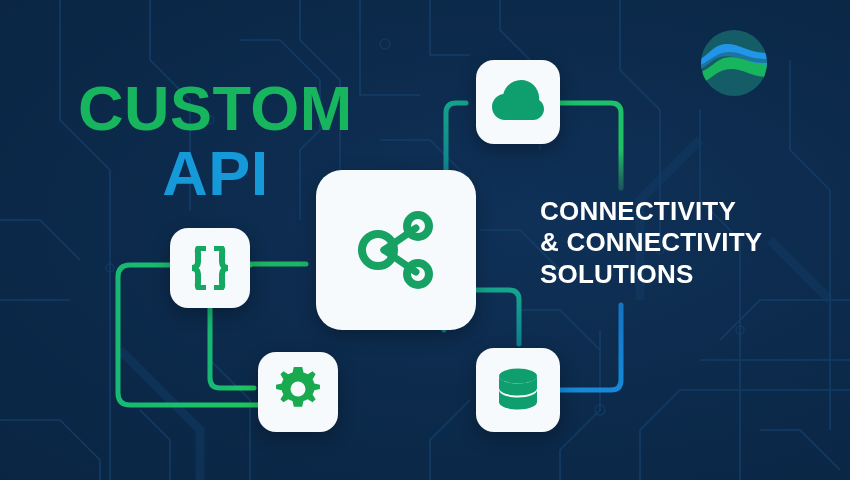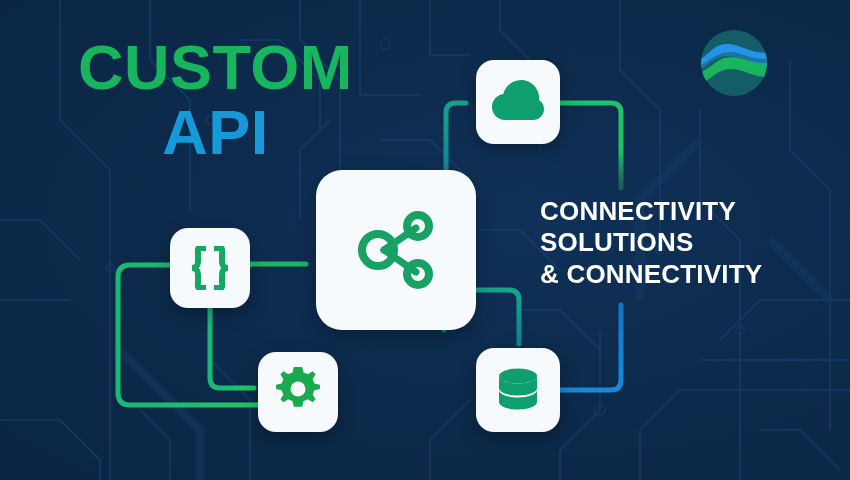--- a/index.html
+++ b/index.html
@@ -21,20 +21,21 @@
   .headline{
     position:absolute;left:78px;top:38px;
     line-height:0.93;
     letter-spacing:-0.5px;
   }
   .headline .l1{
     display:block;
     font-size:63px;font-weight:700;
     color:#17b65e;
     letter-spacing:0.5px;
+    margin-top:41px;
   }
   .headline .l2{
     display:block;
     font-size:63px;font-weight:700;
     color:#1699d8;
     letter-spacing:0.5px;
     margin-top:6px;
     text-align:center;
   }
 
@@ -160,22 +161,22 @@
     </g>
   </svg>
 
   <div class="headline">
     <span class="l1">CUSTOM</span>
     <span class="l2">API</span>
   </div>
 
   <div class="righttext">
     <span>CONNECTIVITY</span>
+    <span>&amp; CONNECTIVITY</span>
     <span>SOLUTIONS</span>
-    <span>&amp; CONNECTIVITY</span>
   </div>
 
   <svg class="logo" viewBox="0 0 74 74">
     <defs>
       <clipPath id="logoClip">
           <circle cx="37" cy="37" r="33"></circle>
         </clipPath>
     </defs>
     <circle cx="37" cy="37" r="33" fill="#155d66"></circle>
     <g clip-path="url(#logoClip)">

